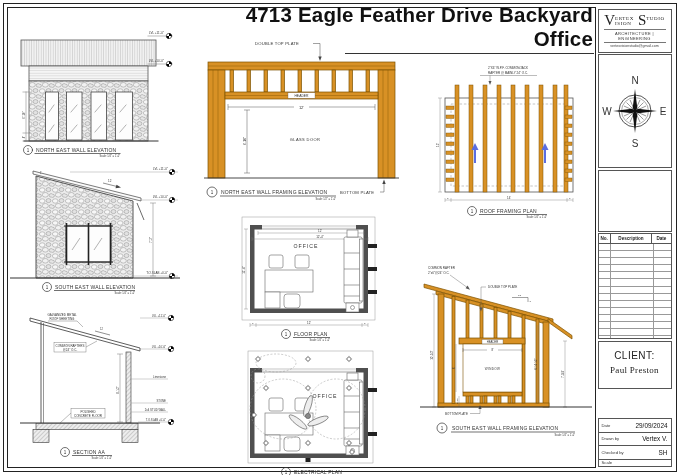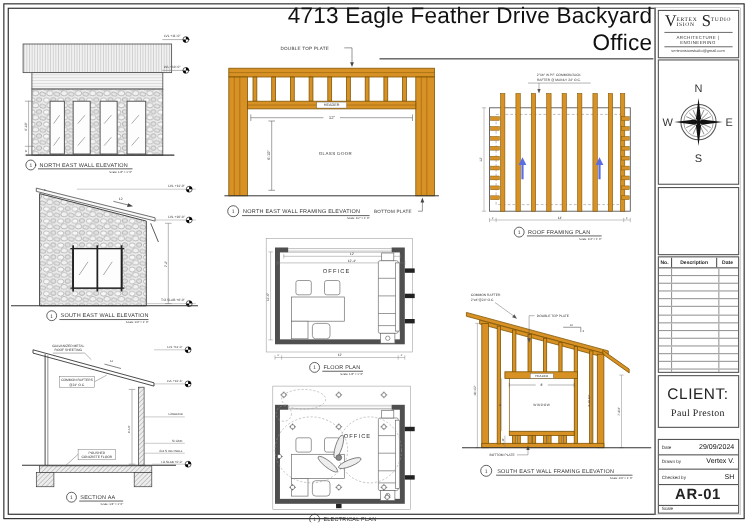--- a/index.html
+++ b/index.html
@@ -1,21 +1,21 @@
 <!DOCTYPE html>
 <html><head>
 <meta charset="utf-8">
 <style>
   html,body{margin:0;padding:0;}
   body{width:680px;height:475px;position:relative;background:#fff;overflow:hidden;
        font-family:"Liberation Sans",sans-serif;color:#222;}
   .frame-outer{position:absolute;top:3px;left:3px;right:3px;bottom:3px;border:1.4px solid #222;}
   .frame-inner{position:absolute;top:7px;left:7px;right:7px;bottom:7px;border:1px solid #222;}
   .sheet-title{position:absolute;top:3px;left:240px;width:353px;text-align:right;
-       font-weight:normal;font-size:20.5px;line-height:23.5px;letter-spacing:.2px;color:#111;}
+       font-weight:bold;font-size:20.5px;line-height:23.5px;letter-spacing:.2px;color:#111;}
   .title-rule{position:absolute;top:53px;left:345px;width:249px;border-top:1px solid #333;}
   
   .panel{position:absolute;top:7px;bottom:7px;right:7px;width:77px;border-left:1px solid #222;background:#fff;}
   .pbox{margin:1.5px;border:1px solid #555;position:relative;overflow:hidden;background:#fff;}
   .logo-box{height:42px;}
   .logo-row{display:flex;justify-content:center;align-items:flex-start;margin-top:4px;
        font-family:"Liberation Serif",serif;color:#222;}
   .logo-big{font-size:15px;line-height:13px;}
   .logo-col{display:flex;flex-direction:column;font-size:5px;line-height:5.5px;letter-spacing:.6px;margin-top:2px;}
   .logo-sub{text-align:center;font-size:4px;letter-spacing:.4px;border-top:1px solid #777;border-bottom:1px solid #777;
@@ -27,21 +27,21 @@
   .rev-head{display:flex;border-bottom:1px solid #555;font-weight:bold;height:9px;align-items:center;}
   .rev-head span{display:block;text-align:center;}
   .c-no{width:16%;border-right:1px solid #555;height:100%;line-height:9px;}
   .c-desc{width:58%;border-right:1px solid #555;height:100%;line-height:9px;}
   .c-date{width:26%;height:100%;line-height:9px;}
   .rev-row{display:flex;height:6.1px;border-bottom:1px solid #999;}
   .rev-row i{display:block;height:100%;}
   .rev-row i:nth-child(1){width:16%;border-right:1px solid #999;}
   .rev-row i:nth-child(2){width:58%;border-right:1px solid #999;}
   .client-box{height:46px;text-align:center;}
-  .client-label{font-size:14px;margin-top:8px;letter-spacing:.5px;}
+  .client-label{font-size:10px;margin-top:8px;letter-spacing:.5px;}
   .client-name{font-size:9px;margin-top:4px;letter-spacing:.3px;font-family:Liberation Serif, serif;}
   .info-rows{position:absolute;left:1.5px;right:1.5px;bottom:1.5px;border:1px solid #555;}
   .info-row{display:flex;justify-content:space-between;align-items:center;height:12.5px;
        border-bottom:1px solid #555;padding:0 3px;}
   .info-label{font-size:4.2px;color:#333;}
   .info-value{font-size:6.4px;color:#111;}
   .sheet-no{height:18px;text-align:center;font-size:13.5px;font-weight:bold;line-height:18px;
        border-bottom:1px solid #555;letter-spacing:.5px;}
   .scale-row{height:6px;padding:0 3px;font-size:4.2px;line-height:6px;color:#333;}
   svg.drawings{position:absolute;top:0;left:0;pointer-events:none;}
@@ -200,21 +200,20 @@
       <span class="info-value">29/09/2024</span>
     </div>
     <div class="info-row">
       <span class="info-label">Drawn by</span>
       <span class="info-value">Vertex V.</span>
     </div>
     <div class="info-row">
       <span class="info-label">Checked by</span>
       <span class="info-value">SH</span>
     </div>
-    <div class="sheet-no">AR-01</div>
     <div class="scale-row">Scale</div>
   </div>
 </div>
 
 <svg class="drawings" width="680" height="475" viewBox="0 0 680 475">
 <defs>
   <pattern id="corr" width="2.4" height="6" patternUnits="userSpaceOnUse">
     <rect width="2.4" height="6" fill="#f1f1f1"></rect>
         <line x1="0" y1="0" x2="0" y2="6" stroke="#909090" stroke-width=".6"></line>
   </pattern>

